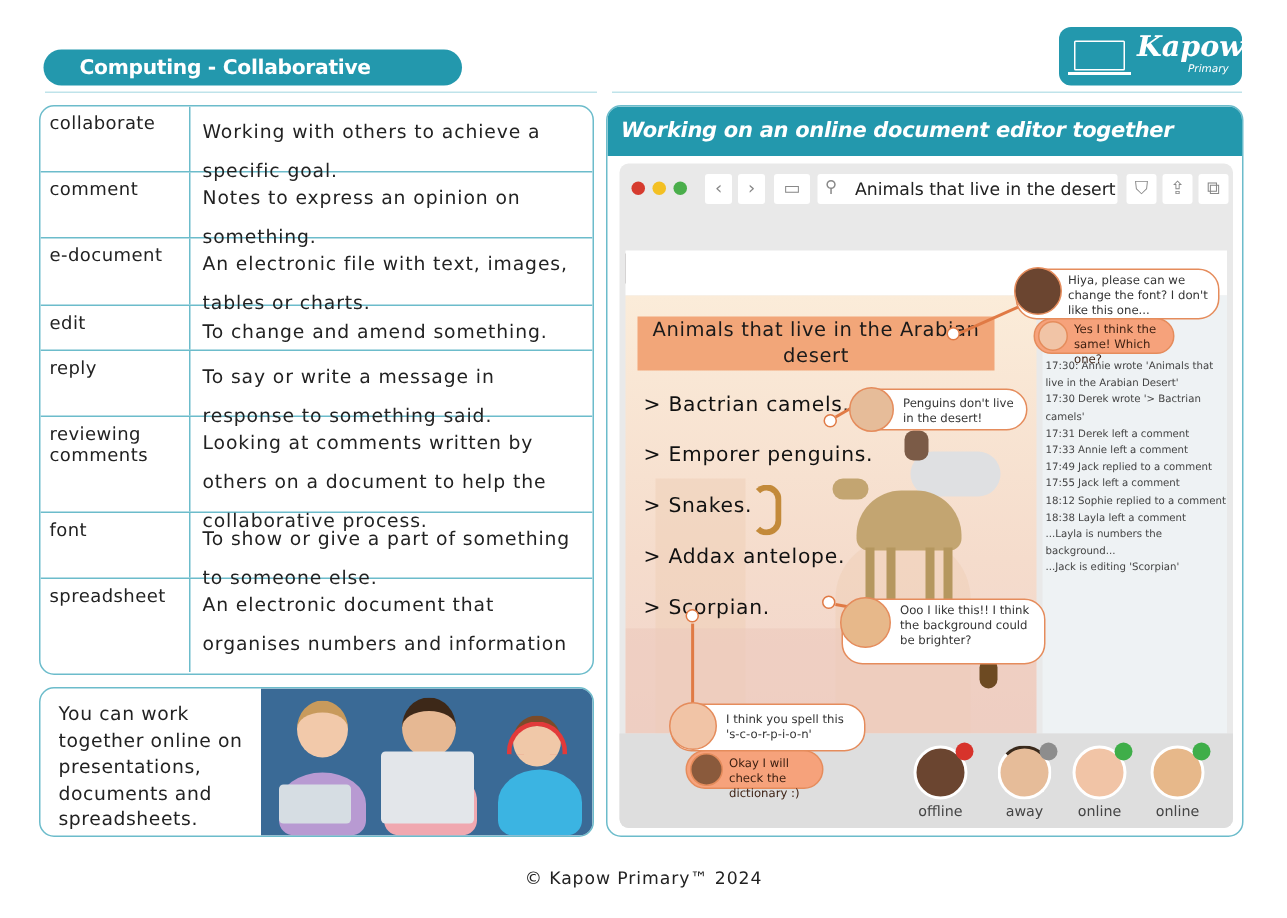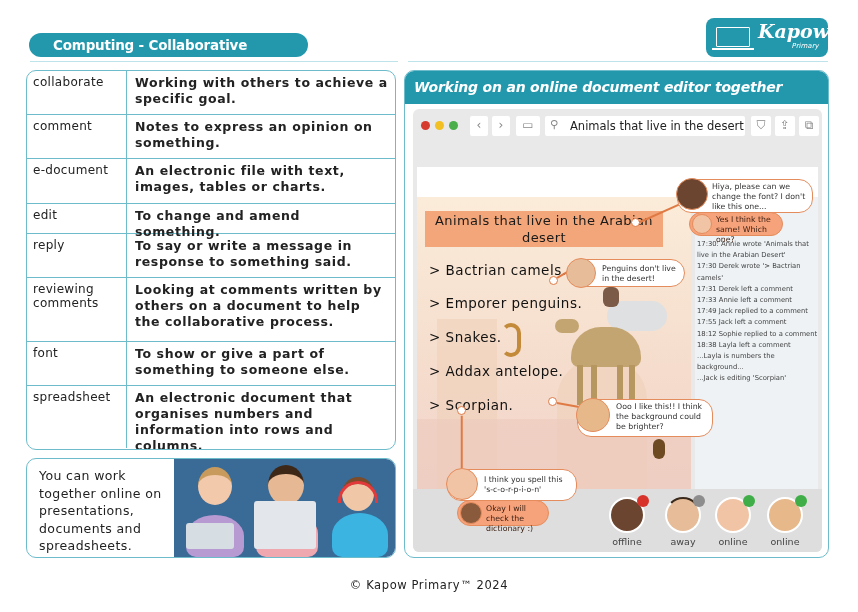--- a/index.html
+++ b/index.html
@@ -23,21 +23,21 @@
 
   .top-rule { position: absolute; top: 61px; height: 1px; background: #bfe3ea; }
 
   .vocab {
     position: absolute; left: 26px; top: 70px; width: 370px; height: 380px;
     border: 1.5px solid #6cbccb; border-radius: 10px; overflow: hidden;
   }
   .vocab-row { display: flex; border-bottom: 1.5px solid #6cbccb; }
   .vocab-row:last-child { border-bottom: none; }
   .vocab-term { width: 100px; border-right: 1.5px solid #6cbccb; padding: 4px 0 0 6px; font-size: 12px; letter-spacing: 0.3px; color: #222; font-family: "DejaVu Sans", sans-serif; }
-  .vocab-def { flex: 1; padding: 4px 6px 0 8px; font-size: 12.5px; line-height: 16px; letter-spacing: 0.6px; color: #222; font-family: "DejaVu Sans", sans-serif; font-weight: bold; }
+  .vocab-def { flex: 1; padding: 4px 6px 0 8px; font-size: 12.5px; line-height: 26px; letter-spacing: 0.6px; color: #222; font-family: "DejaVu Sans", sans-serif; }
 
   .info-box {
     position: absolute; left: 26px; top: 458px; width: 370px; height: 100px;
     border: 1.5px solid #6cbccb; border-radius: 10px; overflow: hidden; display: flex;
   }
   .info-text { width: 147px; padding: 8px 0 0 12px; font-size: 12.5px; line-height: 17.5px; letter-spacing: 0.4px; color: #222; }
   .info-photo { flex: 1; background: #3a6a96; position: relative; overflow: hidden; }
   .kid { position: absolute; bottom: 0; border-radius: 50% 50% 10px 10px; }
   .kid-head { position: absolute; border-radius: 50%; background: #f1c6a6; }
   .device { position: absolute; background: #d6dde3; border-radius: 3px; }
@@ -247,21 +247,21 @@
     <div class="btxt" style="left:34px;top:2px;width:96px;">Hiya, please can we change the font? I don't like this one...</div>
   </div>
   <div class="bubble orange" style="left:284px;top:141px;width:94px;height:24px;">
     <div class="face" style="left:2px;top:1px;width:20px;height:20px;background:#f1c4a6;"></div>
     <div class="btxt" style="left:26px;top:2px;width:66px;">Yes I think the same! Which one?</div>
   </div>
   <div class="bubble" style="left:162px;top:188px;width:118px;height:28px;">
     <div class="face" style="left:-2px;top:-2px;width:30px;height:30px;background:#e6bc99;"></div>
     <div class="btxt" style="left:34px;top:4px;width:80px;">Penguins don't live in the desert!</div>
   </div>
-  <div class="bubble" style="left:172px;top:328px;width:136px;height:38px;">
+  <div class="bubble" style="left:156px;top:328px;width:136px;height:44px;">
     <div class="face" style="left:-2px;top:-2px;width:34px;height:34px;background:#e7b88a;"></div>
     <div class="btxt" style="left:38px;top:2px;width:94px;">Ooo I like this!! I think the background could be brighter?</div>
   </div>
   <div class="bubble" style="left:42px;top:398px;width:130px;height:32px;">
     <div class="face" style="left:-2px;top:-2px;width:32px;height:32px;background:#f1c4a6;"></div>
     <div class="btxt" style="left:36px;top:5px;width:90px;">I think you spell this 's-c-o-r-p-i-o-n'</div>
   </div>
   <div class="bubble orange" style="left:52px;top:429px;width:92px;height:26px;">
     <div class="face" style="left:2px;top:1px;width:22px;height:22px;background:#8a5a3c;"></div>
     <div class="btxt" style="left:28px;top:3px;width:62px;">Okay I will check the dictionary :)</div>

